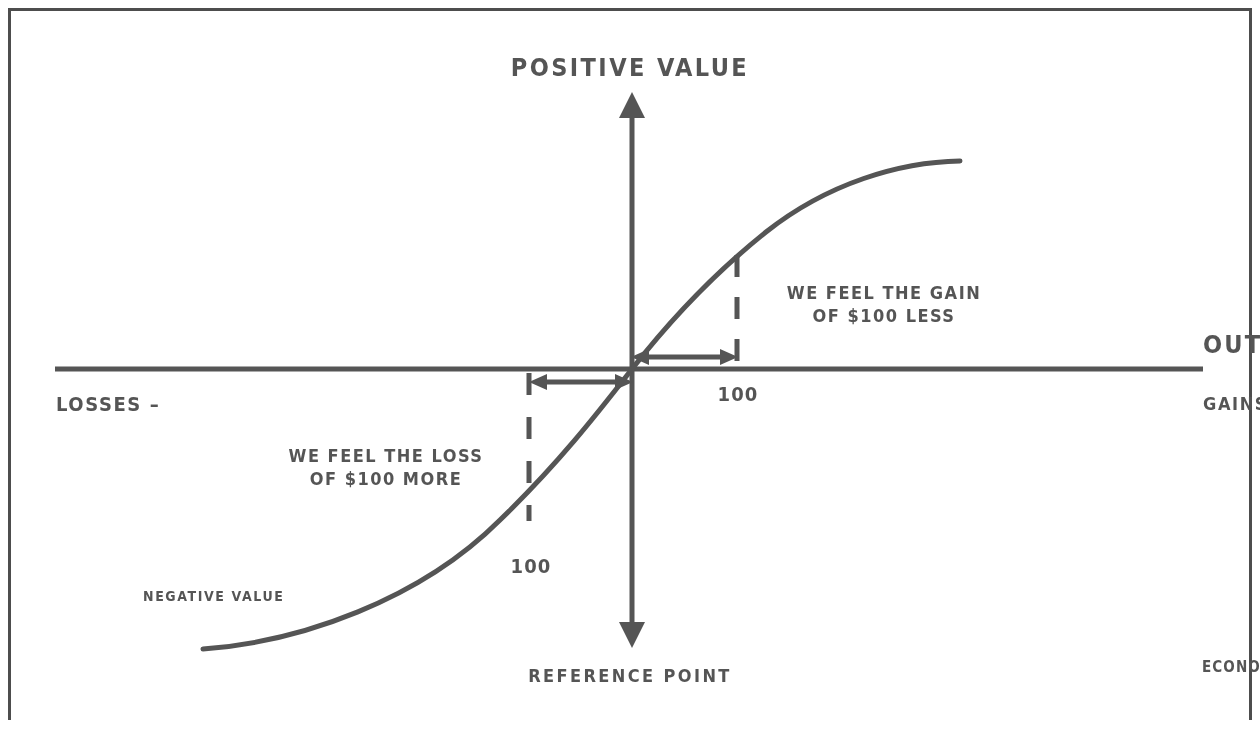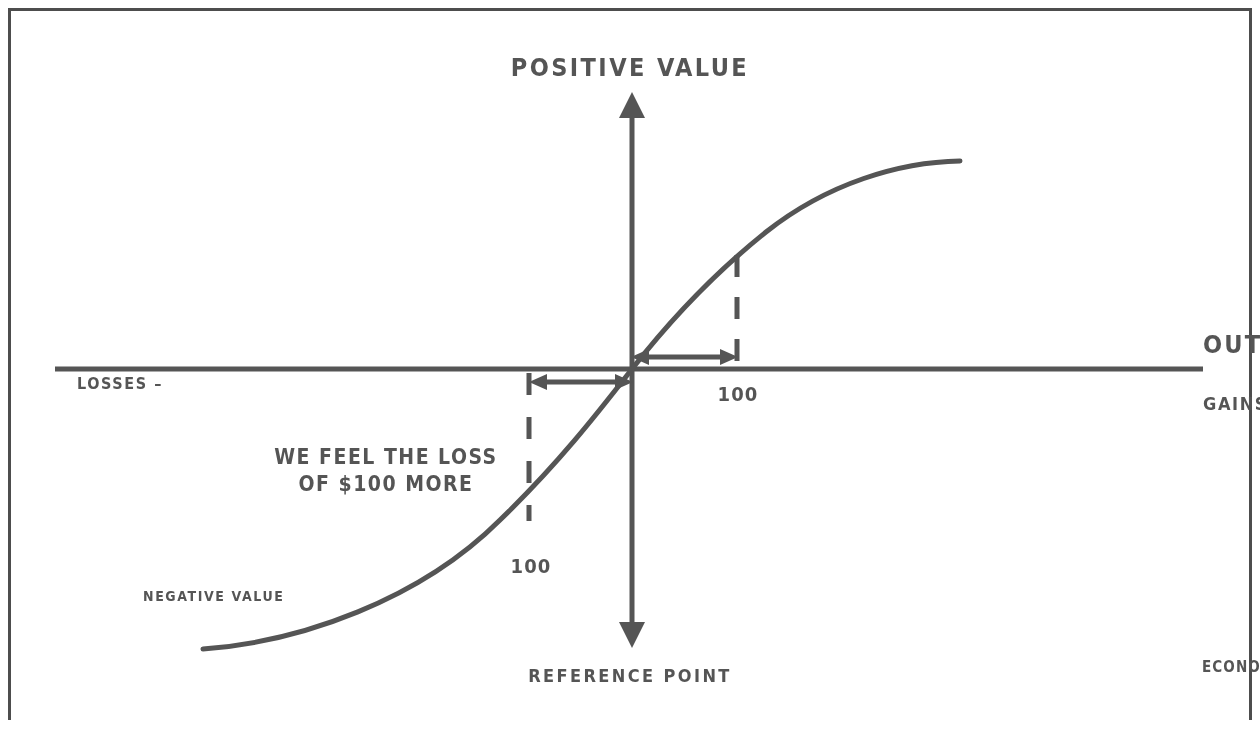--- a/index.html
+++ b/index.html
@@ -57,43 +57,42 @@
     left: 630px; top: 664px;
     font-size: 18px;
     letter-spacing: 2.4px;
   }
   #label-outcome {
     left: 1203px; top: 329px;
     font-size: 25px;
     letter-spacing: 2.2px;
   }
   #label-losses {
-    left: 56px; top: 374px;
-    font-size: 16px;
+    left: 56px; top: 392px;
+    font-size: 20px;
     letter-spacing: 1.6px;
-    margin-left: 21px;
   }
   #label-gains {
     left: 1203px; top: 392px;
     font-size: 18px;
     letter-spacing: 1.6px;
   }
   #label-negative-value {
     left: 143px; top: 588px;
     font-size: 14px;
     letter-spacing: 1.6px;
   }
   #annot-gain {
     left: 884px; top: 281px;
     font-size: 18px;
     letter-spacing: 1.5px;
   }
   #annot-loss {
     left: 386px; top: 444px;
-    font-size: 21px;
+    font-size: 18px;
     letter-spacing: 1.5px;
   }
   #tick-gain-100 {
     left: 738px; top: 382px;
     font-size: 20px;
     letter-spacing: 1.2px;
   }
   #tick-loss-100 {
     left: 531px; top: 554px;
     font-size: 20px;
@@ -144,20 +143,22 @@
   <div class="lbl center" id="title-reference-point">REFERENCE POINT</div>
 
   <div class="lbl right" id="label-outcome">OUTCOME</div>
 
   <div class="lbl left" id="label-losses">LOSSES –</div>
 
   <div class="lbl right" id="label-gains">GAINS +</div>
 
   <div class="lbl left" id="label-negative-value">NEGATIVE VALUE</div>
 
+  <div class="lbl center" id="annot-gain">WE FEEL THE GAIN
+OF $100 LESS</div>
 
   <div class="lbl center" id="annot-loss">WE FEEL THE LOSS
 OF $100 MORE</div>
 
   <div class="lbl center" id="tick-gain-100">100</div>
 
   <div class="lbl center" id="tick-loss-100">100</div>
 
   <div class="lbl right" id="credit">ECONOMICSHELP.ORG</div>
 

